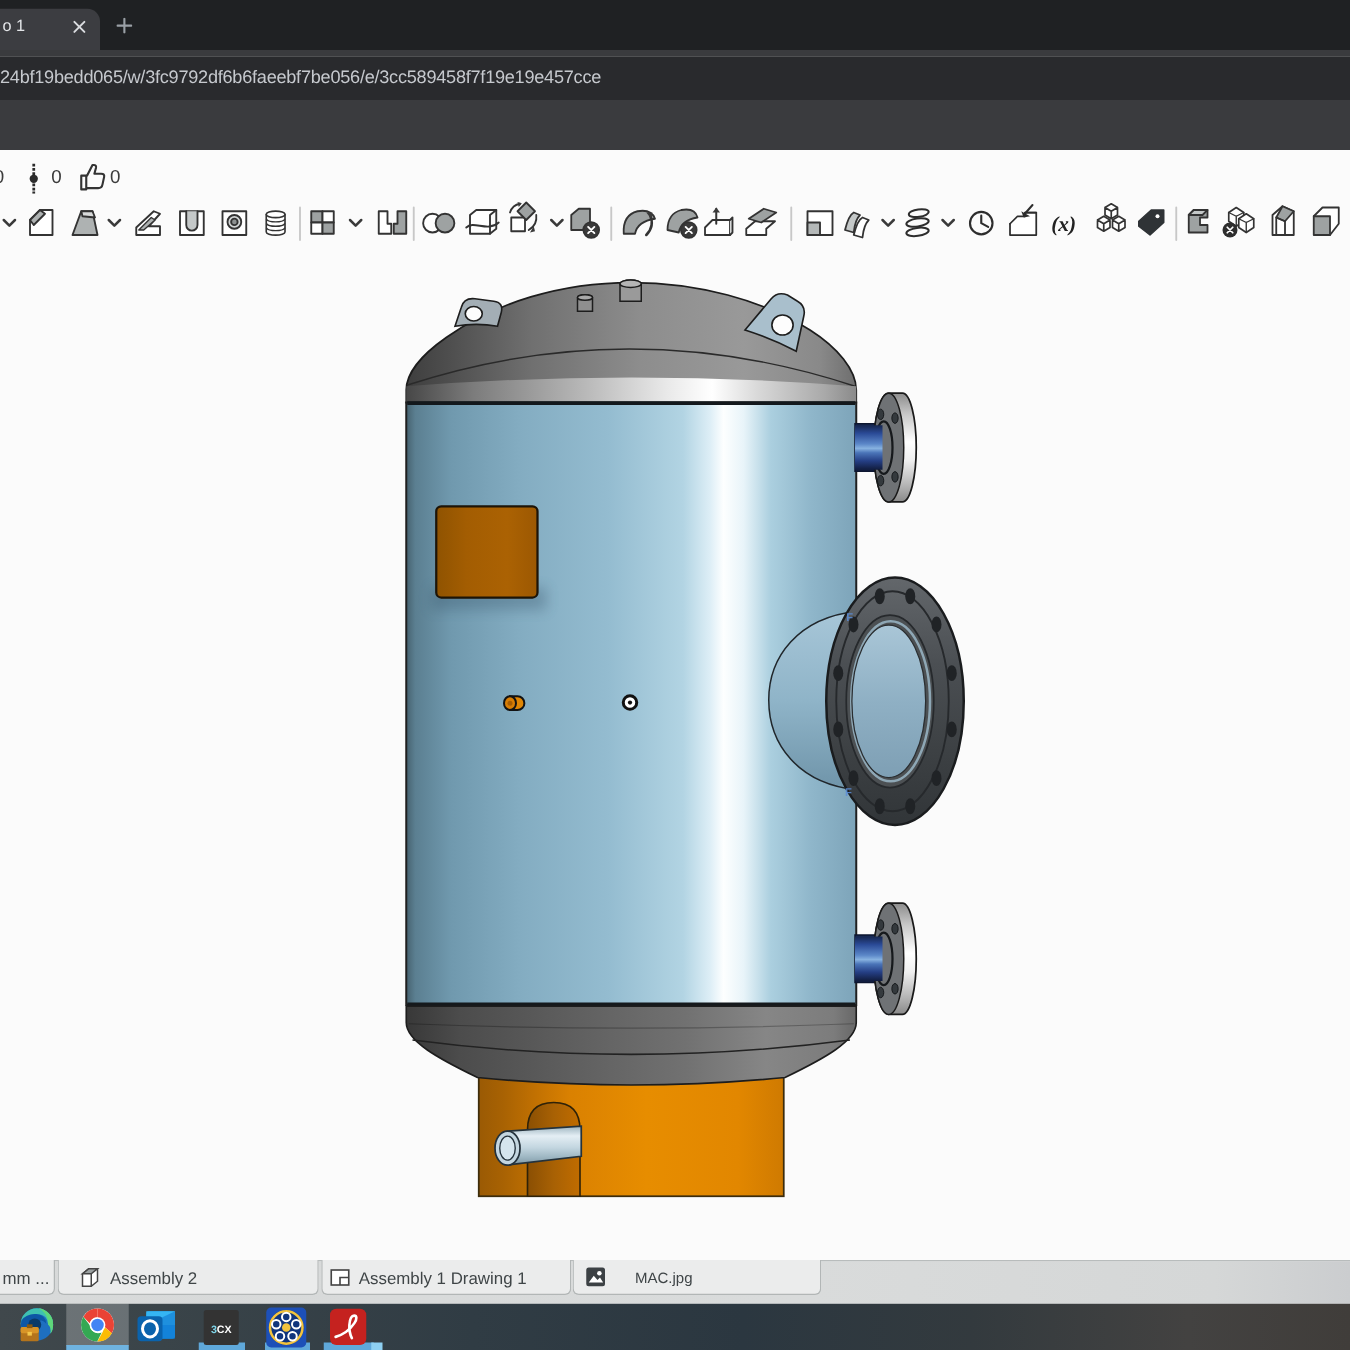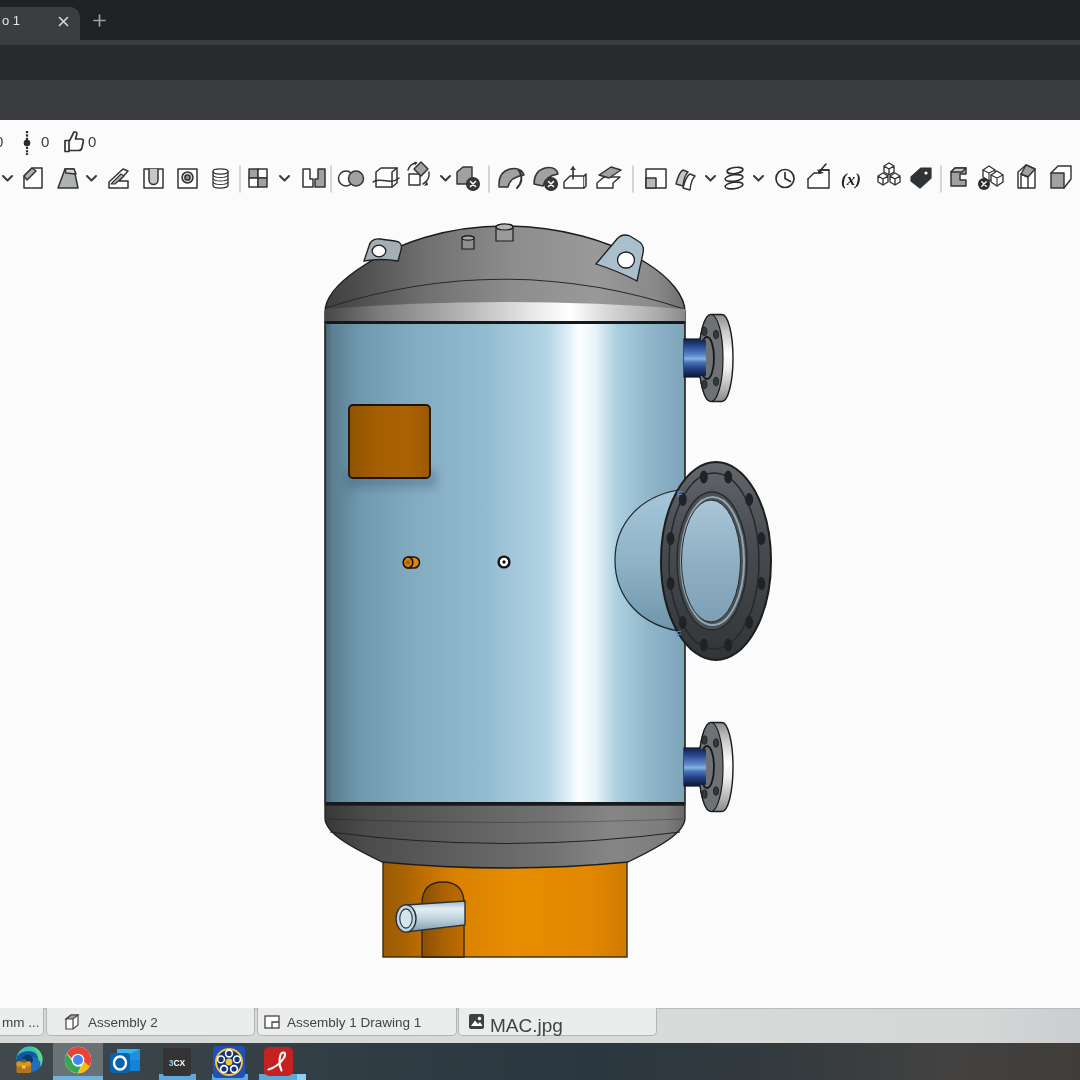--- a/index.html
+++ b/index.html
@@ -18,20 +18,21 @@
   <svg class="abs" style="left:57px;top:15px;" width="13" height="13" viewBox="0 0 13 13">
     <path d="M2.5 2.5 L10.5 10.5 M10.5 2.5 L2.5 10.5" stroke="#d9dbde" stroke-width="1.6" stroke-linecap="round"></path>
   </svg>
   <svg class="abs" style="left:93px;top:14px;" width="13" height="13" viewBox="0 0 13 13">
     <path d="M6.5 1 V12 M1 6.5 H12" stroke="#9aa0a6" stroke-width="1.7" stroke-linecap="round"></path>
   </svg>
 
   <div class="abs" style="left:0;top:40px;width:1080px;height:5px;background:#3a3b3e;"></div>
 
   <div class="abs" style="left:0;top:45px;width:1080px;height:35px;background:#292a2d;"></div>
+  <div class="abs" style="left:0;top:54px;color:#c6c9ce;font-size:14.5px;letter-spacing:-0.2px;">24bf19bedd065/w/3fc9792df6b6faeebf7be056/e/3cc589458f7f19e19e457cce</div>
 
   <div class="abs" style="left:0;top:80px;width:1080px;height:40px;background:#3a3b3e;"></div>
 
   <div class="abs" style="left:0;top:120px;width:1080px;height:888px;background:#fbfbfb;"></div>
 
   <div class="abs" style="left:-5px;top:133px;color:#3c3c3c;font-size:15px;">0</div>
   <svg class="abs" style="left:20px;top:130px;" width="14" height="25" viewBox="0 0 14 25">
     <g fill="#2b2b2b">
       <rect x="5.9" y="1" width="2.2" height="2.2"></rect>
         <rect x="5.9" y="4.4" width="2.2" height="2.2"></rect>
@@ -455,21 +456,21 @@
     <path d="M9 15 V9 H16" fill="none" stroke="#444" stroke-width="1.3"></path>
   </svg>
   <div class="abs" style="left:287px;top:1015px;font-size:13.5px;color:#3f4547;text-align:center;">Assembly 1 Drawing 1</div>
 
   <div class="abs" style="left:458px;top:1008px;width:199px;height:28px;background:#ebecec;border:1px solid #b2b6b6;border-top:none;border-radius:0 0 5px 5px;box-sizing:border-box;"></div>
   <svg class="abs" style="left:468px;top:1013px;" width="17" height="17" viewBox="0 0 17 17">
     <rect x="1" y="1" width="15" height="15" rx="2" fill="#3c4144"></rect>
     <circle cx="11.5" cy="5.5" r="1.8" fill="#fff"></circle>
     <path d="M3 13 L7 7.5 L10 11 L12 9 L14.5 13 Z" fill="#fff"></path>
   </svg>
-  <div class="abs" style="left:490px;top:1015px;font-size:19px;color:#3f4547;">MAC.jpg</div>
+  <div class="abs" style="left:508px;top:1015px;font-size:12px;color:#3f4547;">MAC.jpg</div>
 
   <div class="abs" style="left:0;top:1043px;width:1080px;height:37px;background:linear-gradient(90deg,#40484c 0%,#3a4449 12%,#303c44 35%,#2b3740 55%,#333a3e 72%,#434241 88%,#403d3a 100%);"></div>
 
   <div class="abs" style="left:53px;top:1043px;width:50px;height:34px;background:rgba(255,255,255,0.24);"></div>
 
   <div class="abs" style="left:53px;top:1076px;width:50px;height:4px;background:#6fb3e0;"></div>
   <div class="abs" style="left:159px;top:1074px;width:37px;height:6px;background:#5fa8da;"></div>
   <div class="abs" style="left:212px;top:1074px;width:36px;height:6px;background:#5fa8da;"></div>
   <div class="abs" style="left:259px;top:1074px;width:40px;height:6px;background:#5fa8da;"></div>
   <div class="abs" style="left:297px;top:1074px;width:9px;height:6px;background:#8ed0f2;"></div>

